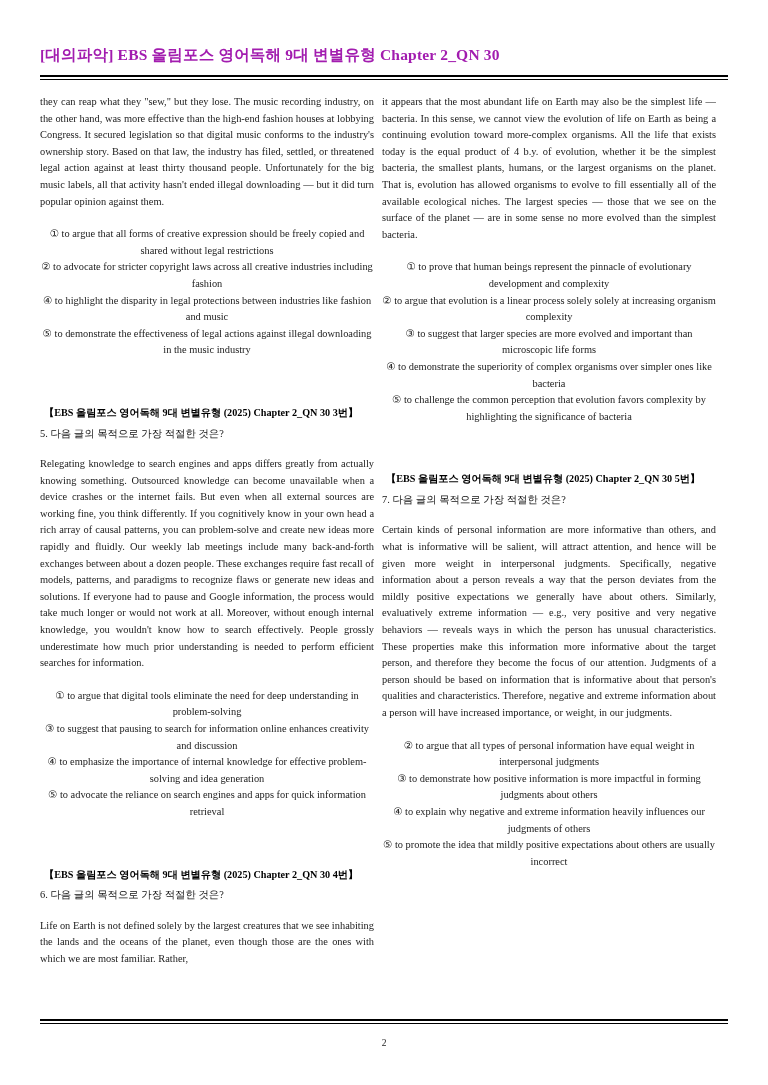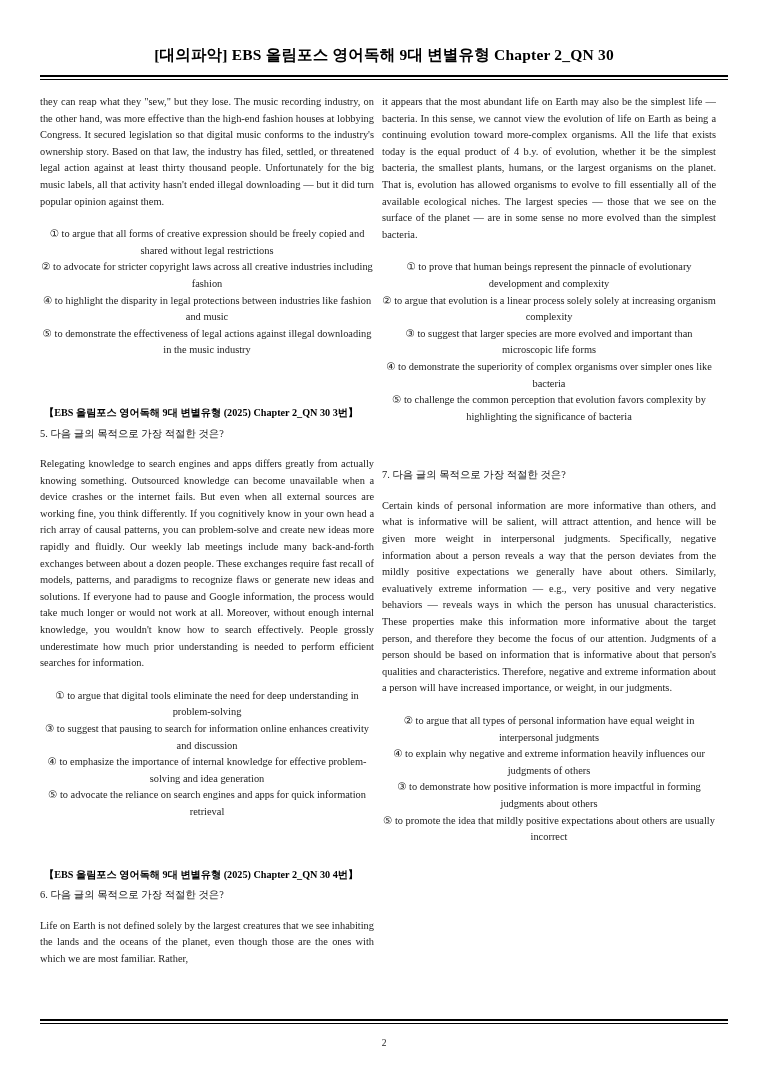--- a/index.html
+++ b/index.html
@@ -16,27 +16,27 @@
     overflow: hidden;
   }
   .page {
     width: 768px;
     height: 1085px;
     box-sizing: border-box;
     padding: 0 40px;
     position: relative;
   }
   .doc-title {
-    text-align: center;
+    text-align: left;
     font-size: 15.5px;
     font-weight: bold;
     letter-spacing: 0.2px;
     padding-top: 45px;
     padding-bottom: 9px;
-    color: #000000;
+    color: #a21caf;
   }
   .rule-top {
     border-top: 2.2px solid #000;
     border-bottom: 1px solid #000;
     height: 2px;
     margin-bottom: 14px;
   }
   .rule-bottom {
     border-top: 2.2px solid #000;
     border-bottom: 1px solid #000;
@@ -156,29 +156,30 @@
         <p class="choice">① to prove that human beings represent the pinnacle of evolutionary development and complexity</p>
         <p class="choice">② to argue that evolution is a linear process solely solely at increasing organism complexity</p>
         <p class="choice">③ to suggest that larger species are more evolved and important than microscopic life forms</p>
         <p class="choice">④ to demonstrate the superiority of complex organisms over simpler ones like bacteria</p>
         <p class="choice">⑤ to challenge the common perception that evolution favors complexity by highlighting the significance of bacteria</p>
       </div>
 
       <div class="spacer-large"></div>
 
       <div class="qhead">
+        <p class="qsource">【EBS 올림포스 영어독해 9대 변별유형 (2025) Chapter 2_QN 30 5번】</p>
         <p class="qprompt">7. 다음 글의 목적으로 가장 적절한 것은?</p>
       </div>
 
       <p class="para">Certain kinds of personal information are more informative than others, and what is informative will be salient, will attract attention, and hence will be given more weight in interpersonal judgments. Specifically, negative information about a person reveals a way that the person deviates from the mildly positive expectations we generally have about others. Similarly, evaluatively extreme information — e.g., very positive and very negative behaviors — reveals ways in which the person has unusual characteristics. These properties make this information more informative about the target person, and therefore they become the focus of our attention. Judgments of a person should be based on information that is informative about that person's qualities and characteristics. Therefore, negative and extreme information about a person will have increased importance, or weight, in our judgments.</p>
 
       <div class="choices">
         <p class="choice">② to argue that all types of personal information have equal weight in interpersonal judgments</p>
+        <p class="choice">③ to demonstrate how positive information is more impactful in forming judgments about others</p>
         <p class="choice">④ to explain why negative and extreme information heavily influences our judgments of others</p>
-        <p class="choice">③ to demonstrate how positive information is more impactful in forming judgments about others</p>
         <p class="choice">⑤ to promote the idea that mildly positive expectations about others are usually incorrect</p>
       </div>
 
     </div>
 
   </div>
 
   <div class="rule-bottom"></div>
   <div class="page-number">2</div>
 

